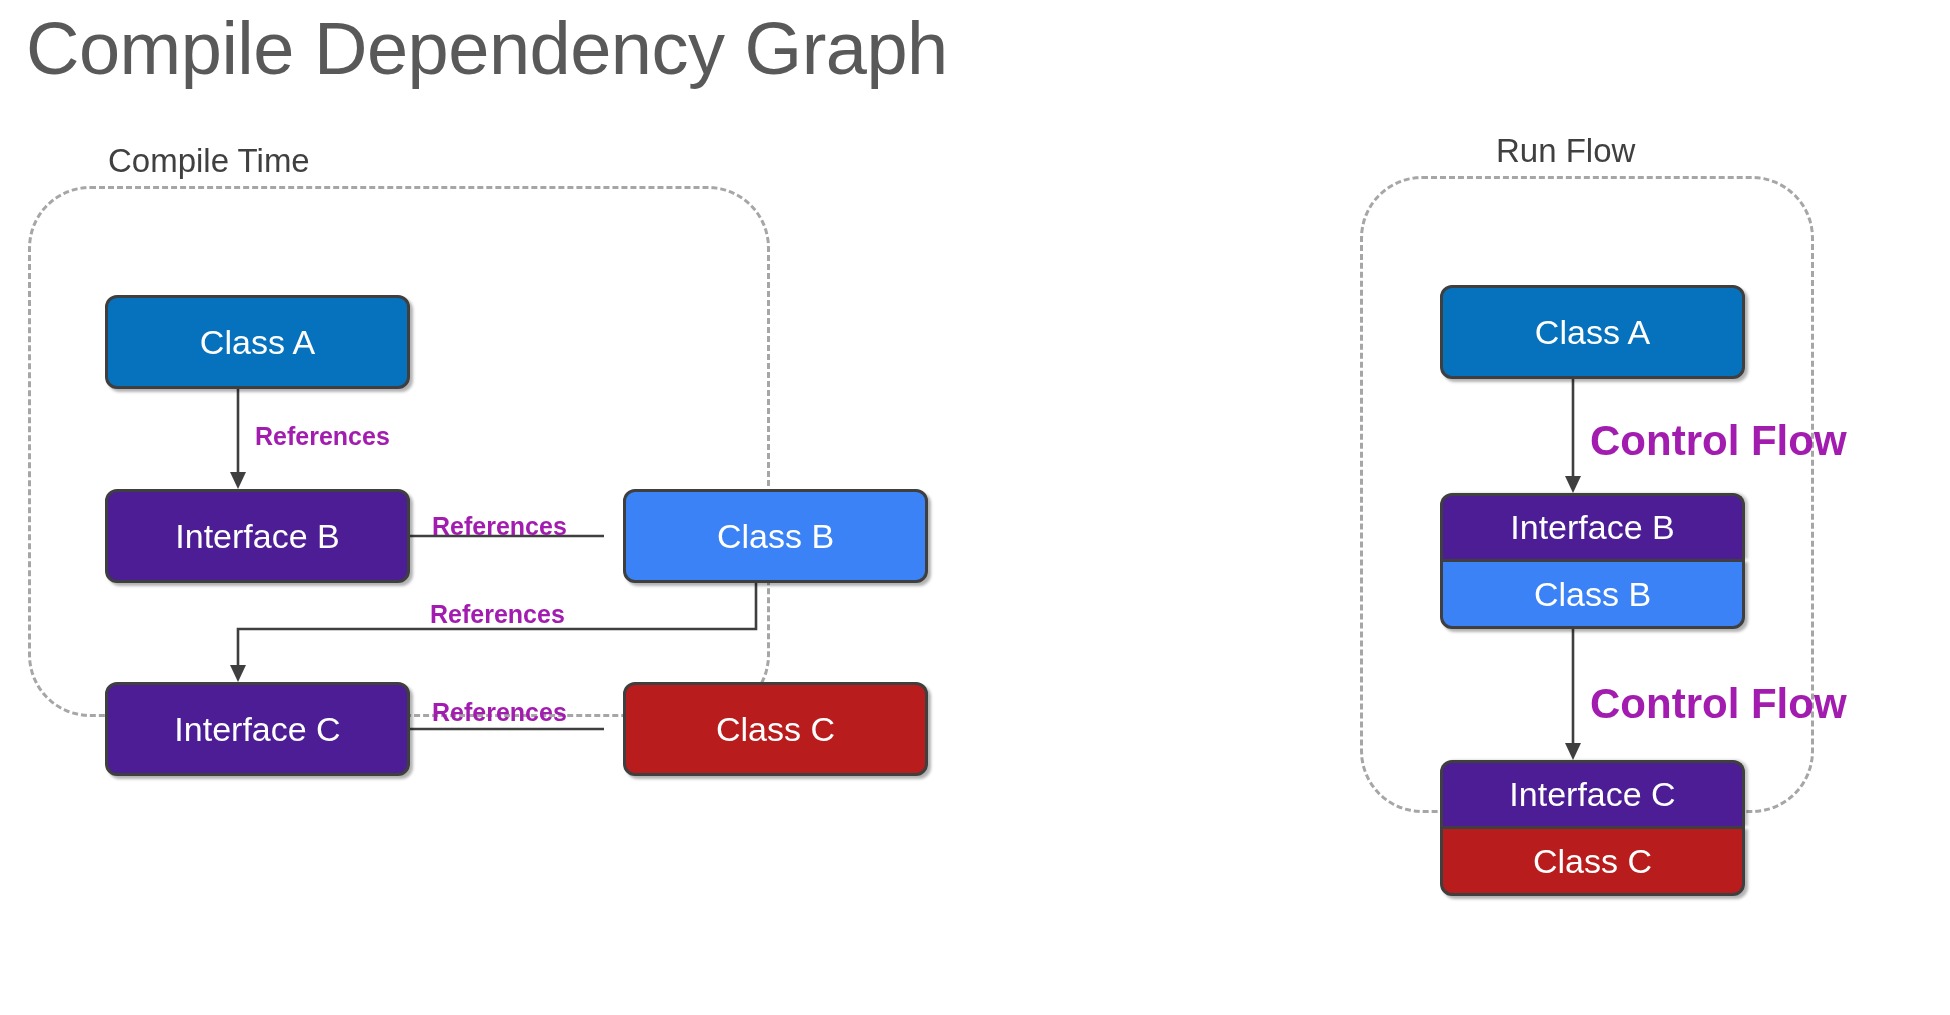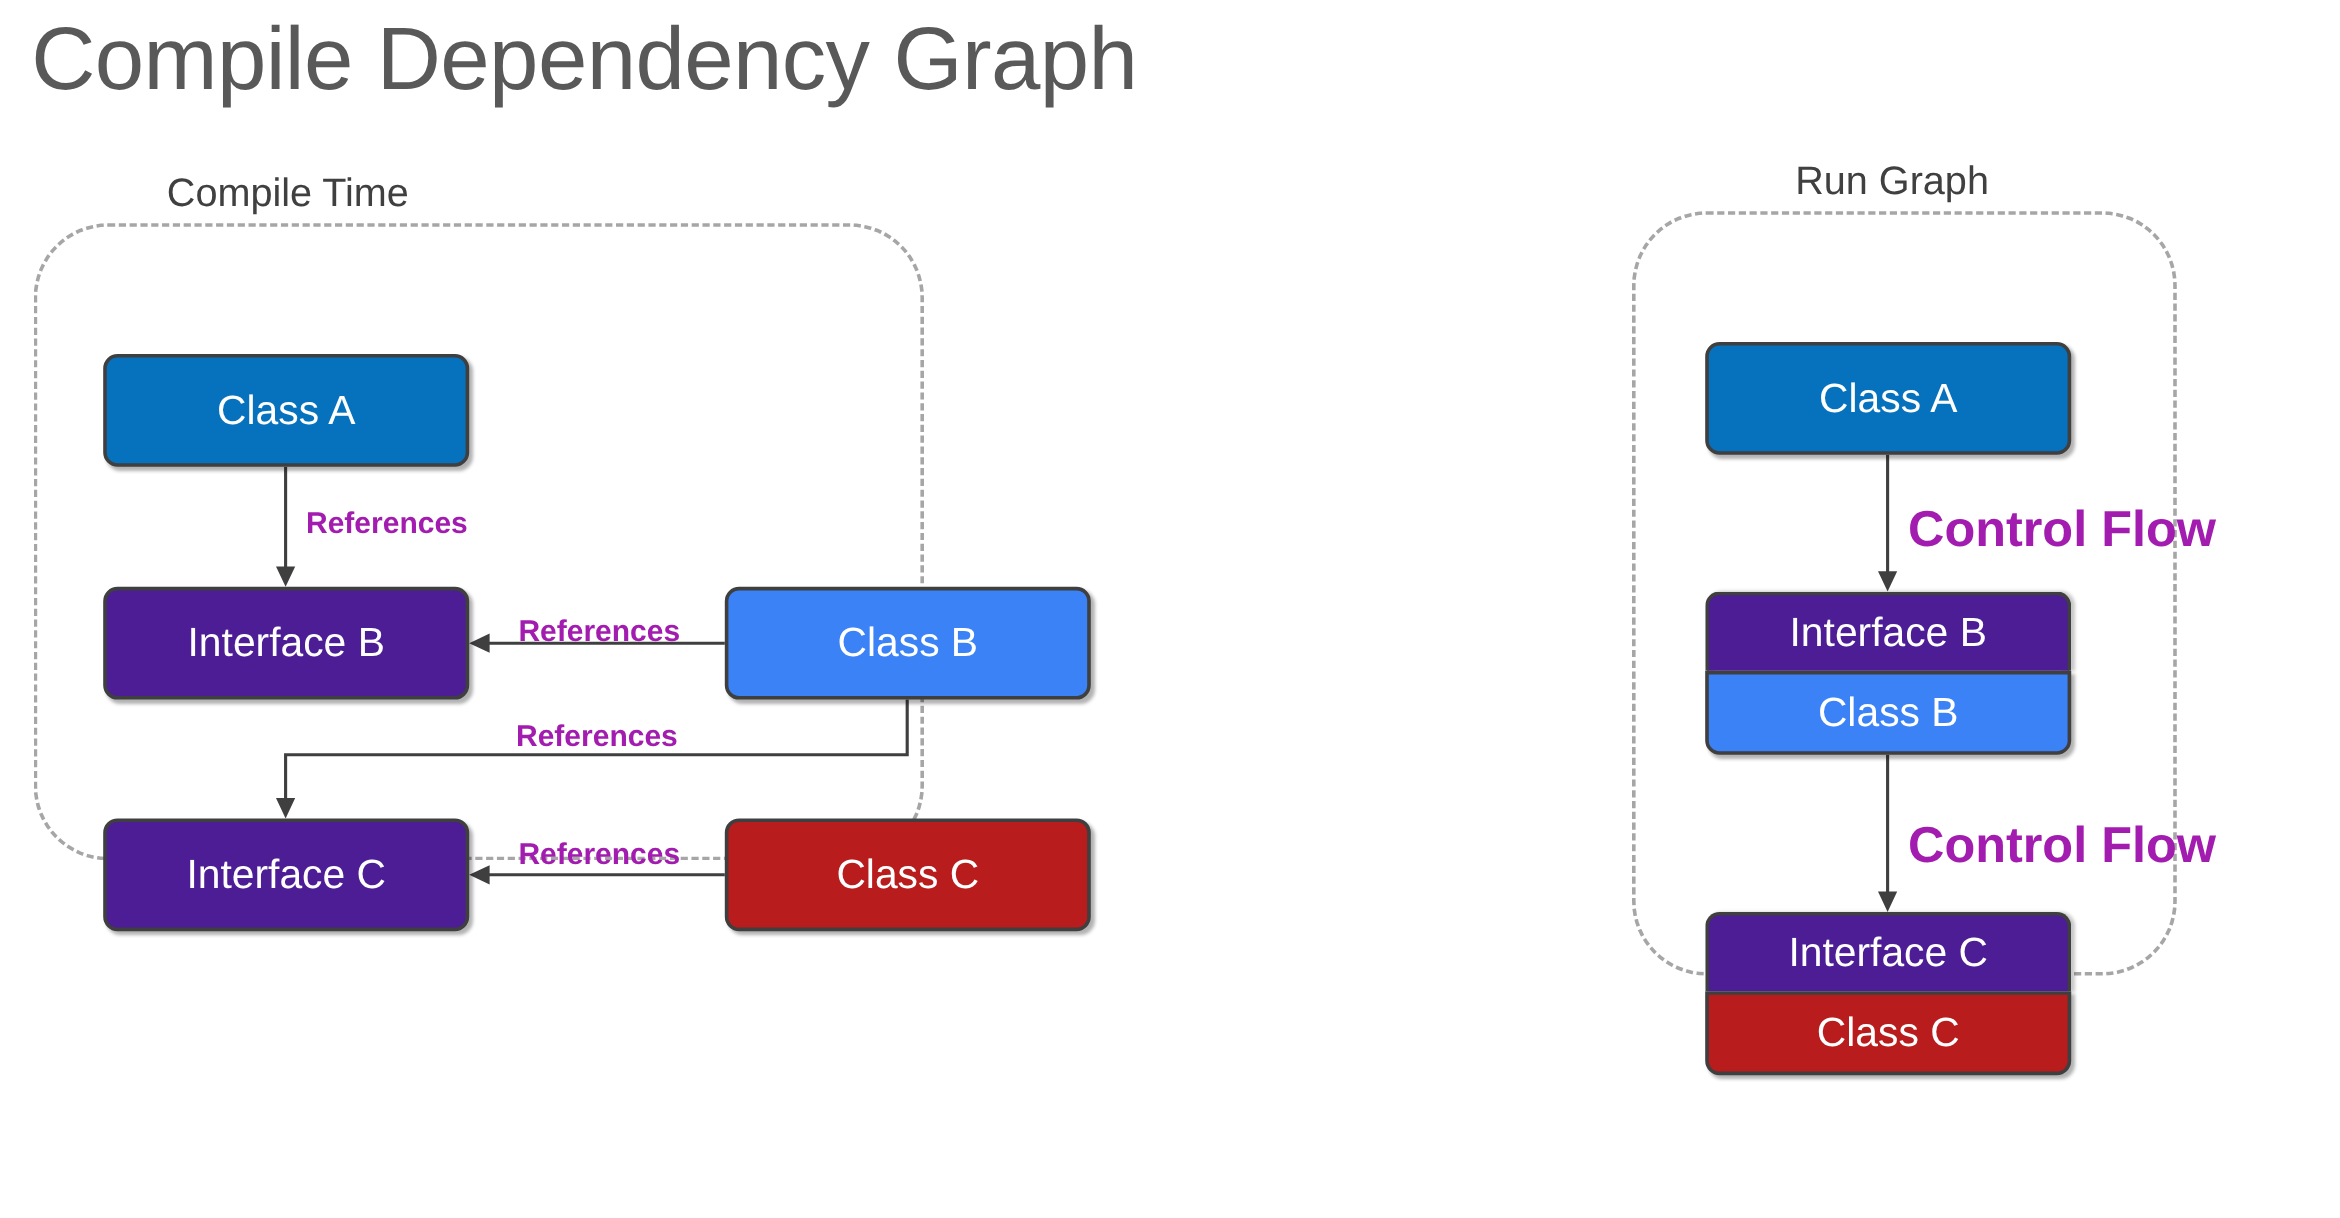--- a/index.html
+++ b/index.html
@@ -38,40 +38,41 @@
     white-space: nowrap;
   }
   .panel-box {
     position: absolute;
     border: 3px dashed #a6a6a6;
     border-radius: 62px;
     box-sizing: border-box;
     background: transparent;
   }
 
-  #compile-title { left: 139px; top: 142px; }
+  #compile-title { left: 108px; top: 142px; }
   #compile-box   { left: 28px;  top: 186px; width: 742px; height: 531px; }
 
   #runtime-title { left: 1496px; top: 132px; }
   #runtime-box   { left: 1360px; top: 176px; width: 454px; height: 637px; }
 
   
   .node {
     position: absolute;
     box-sizing: border-box;
     border: 3px solid #3f3f3f;
     border-radius: 12px;
     display: flex;
     align-items: center;
     justify-content: center;
     color: #ffffff;
     font-size: 34px;
     font-weight: 400;
     white-space: nowrap;
     box-shadow: 3px 3px 3px rgba(0,0,0,0.30);
+    margin-left: 19px;
   }
   .node.blue   { background: #0672be; }
   .node.green  { background: #3b82f6; }
   .node.purple { background: #b91c1c; }
   .node.gray   { background: #4c1d95; }
 
   
   .node.stack-top {
     border-radius: 12px 12px 0 0;
     border-bottom: none;
@@ -185,21 +186,21 @@
 <div class="node purple" id="node-class-c-ct">Class C</div>
 
 <div class="edge-label" id="lbl-a-b">References</div>
 
 <div class="edge-label" id="lbl-b-ib">References</div>
 
 <div class="edge-label" id="lbl-b-ic">References</div>
 
 <div class="edge-label" id="lbl-c-ic">References</div>
 
-<div class="panel-title" id="runtime-title">Run Graph</div>
+<div class="panel-title" id="runtime-title">Run Flow</div>
 
 <div class="panel-box" id="runtime-box"></div>
 
 <div class="node blue" id="node-class-a-rt">Class A</div>
 
 <div class="node gray stack-top" id="node-interface-b-rt">Interface B</div>
 
 <div class="node green stack-bottom" id="node-class-b-rt">Class B</div>
 
 <div class="node gray stack-top" id="node-interface-c-rt">Interface C</div>

